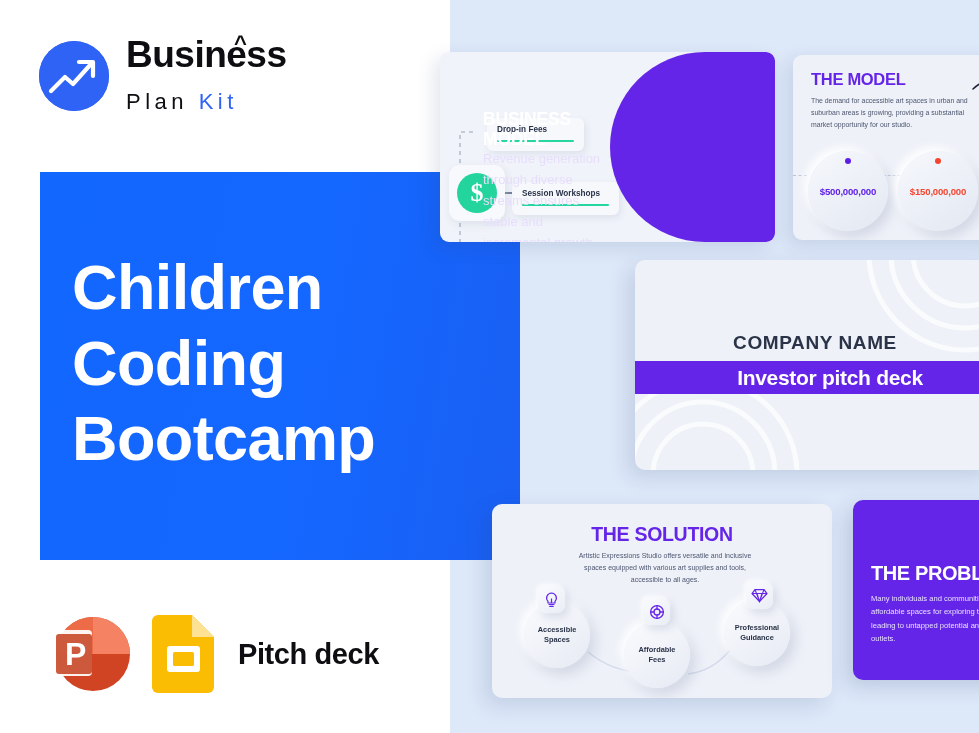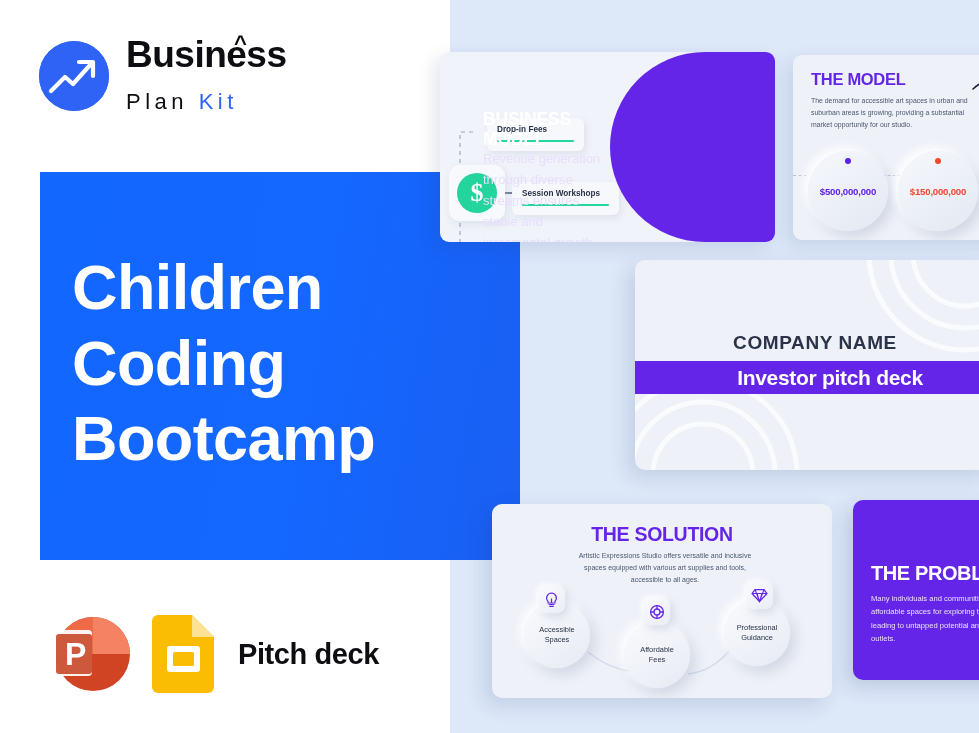--- a/index.html
+++ b/index.html
@@ -174,21 +174,21 @@
     position: absolute; left: 78px; width: 190px; top: 46px; text-align: center;
     color: #4d5670; font-size: 7px; line-height: 1.68;
   }
   .sol-node { position: absolute; }
   .sol-circle {
     width: 66px; height: 66px; border-radius: 50%;
     background: linear-gradient(145deg, #fafbfe, #e6eaf3);
     box-shadow: -4px -4px 9px rgba(255,255,255,.95), 5px 6px 13px rgba(110,125,160,.23);
     display: flex; align-items: center; justify-content: center; text-align: center;
   }
-  .sol-label { font-size: 7.4px; font-weight: 400; color: #2b3348; line-height: 1.4; }
+  .sol-label { font-size: 7.4px; font-weight: 700; color: #2b3348; line-height: 1.4; }
   .sol-badge {
     position: absolute; width: 27px; height: 27px; border-radius: 8px;
     background: linear-gradient(145deg, #fafbfe, #e9edf5);
     box-shadow: -2px -2px 5px rgba(255,255,255,.9), 3px 4px 8px rgba(110,125,160,.22);
     display: flex; align-items: center; justify-content: center;
   }
   #sol-node-0 { left: 32px; top: 98px; }
   #sol-node-1 { left: 132px; top: 118px; }
   #sol-node-2 { left: 232px; top: 96px; }
   .sol-connector { position: absolute; left: 0; top: 0; width: 100%; height: 100%; pointer-events: none; }

